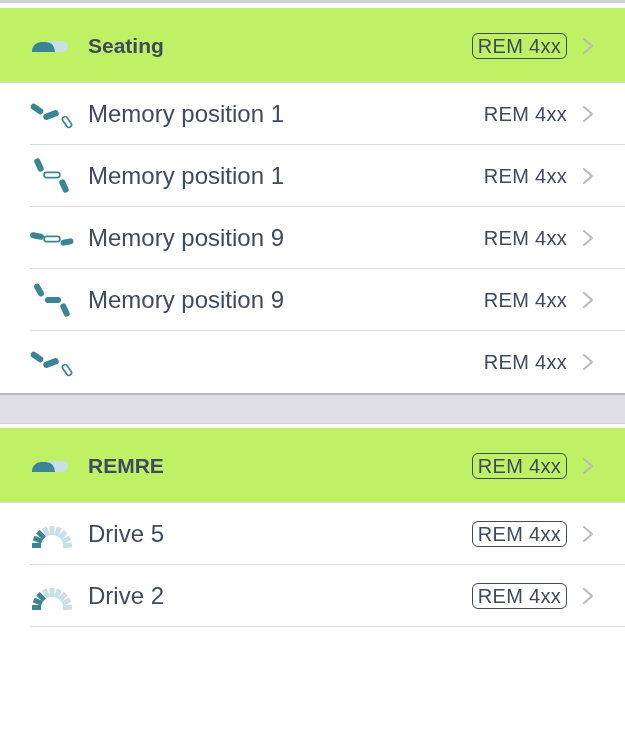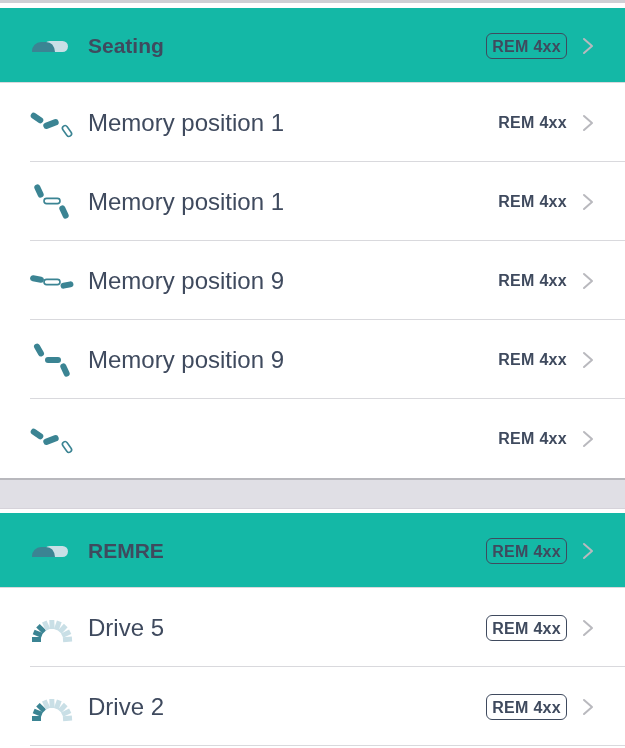--- a/index.html
+++ b/index.html
@@ -1,25 +1,25 @@
 <!DOCTYPE html>
 <html><head>
 <meta charset="utf-8">
 <style>
   html, body { margin:0; padding:0; }
   body { width:625px; height:748px; overflow:hidden; background:#ffffff; font-family:"Liberation Sans", sans-serif; color:#3f4a5e; }
   .topstrip { height:8px; background:#ffffff; border-top:3px solid #cfcfd4; box-sizing:border-box; }
-  .row { position:relative; height:79px; display:flex; align-items:center; cursor:pointer; }
-  .row.header { background:#14b8a6; height:75px; }
+  .row { position:relative; height:62px; display:flex; align-items:center; cursor:pointer; }
+  .row.header { background:#bef264; height:75px; }
   .row .divider { position:absolute; left:30px; right:0; bottom:0; height:1px; background:#d9d9dd; }
   .row.header .divider { left:0; }
   .icon { position:absolute; left:30px; top:50%; transform:translateY(-50%); width:46px; height:40px; display:flex; align-items:center; justify-content:flex-start; }
   .label { position:absolute; left:88px; top:50%; transform:translateY(-50%); font-size:24px; color:#3f4a5e; white-space:nowrap; }
   .row.header .label { font-weight:bold; font-size:21px; }
-  .badge { position:absolute; right:58px; top:50%; transform:translateY(-50%); font-size:16px; font-weight:bold; color:#3f4a5e; letter-spacing:0.3px; }
+  .badge { position:absolute; right:58px; top:50%; transform:translateY(-50%); font-size:20px; font-weight:normal; color:#3f4a5e; letter-spacing:0.3px; }
   .badge.boxed { border:1.6px solid #3f4a5e; border-radius:6px; padding:1px 5px 0 5px; line-height:23px; }
   .chev { position:absolute; right:30px; top:50%; transform:translateY(-50%); width:14px; height:18px; }
   .gap { height:28px; background:#e0dfe5; border-top:2px solid #b8b8bd; border-bottom:1px solid #d6d3da; }
   .gap-after { height:4px; background:#ffffff; }
 </style>
 </head>
 <body>
 
 <div class="topstrip"></div>
 

